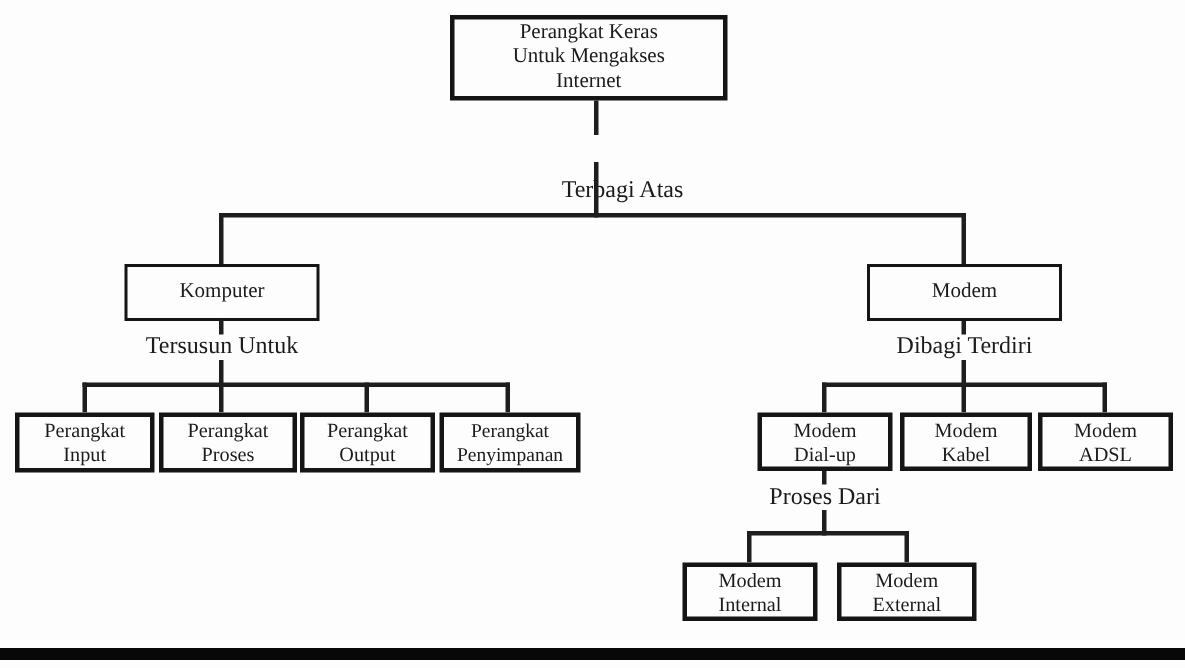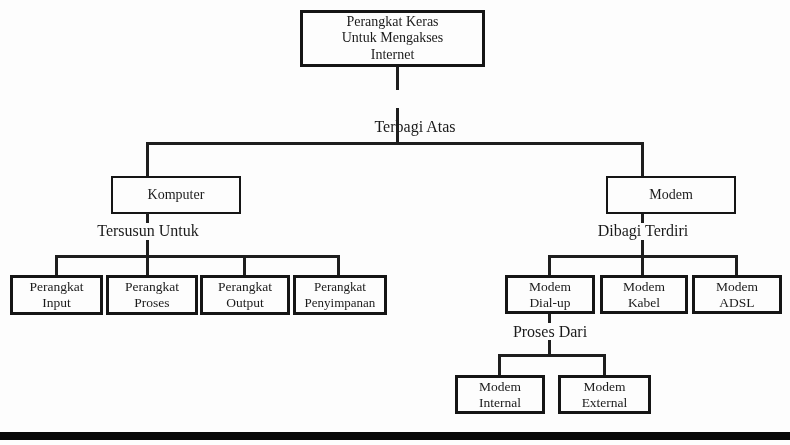--- a/index.html
+++ b/index.html
@@ -22,21 +22,21 @@
     background: var(--box-fill, #fdfdfd);
     border: 3px solid var(--box-border, #151515);
     display: flex;
     align-items: center;
     justify-content: center;
     text-align: center;
     white-space: pre-line;
     font-size: 13.5px;
     line-height: 16px;
   }
-  .box.lvl2 { border-width: 2px; font-size: 14px; margin-left: 28px; }
+  .box.lvl2 { border-width: 2px; font-size: 14px; }
   .root-box {
     left: 300px; top: 10px; width: 185px; height: 57px;
     font-size: 14px; line-height: 16.5px;
   }
   .komputer-box { left: 83px;  top: 176px; width: 130px; height: 38px; }
   .modem-box    { left: 578px; top: 176px; width: 130px; height: 38px; }
   .input-box    { left: 10px;  top: 275px; width: 93px;  height: 40px; }
   .proses-box   { left: 106px; top: 275px; width: 92px;  height: 40px; }
   .output-box   { left: 200px; top: 275px; width: 90px;  height: 40px; }
   .penyimpanan-box { left: 293px; top: 275px; width: 94px; height: 40px; font-size: 13px; }

